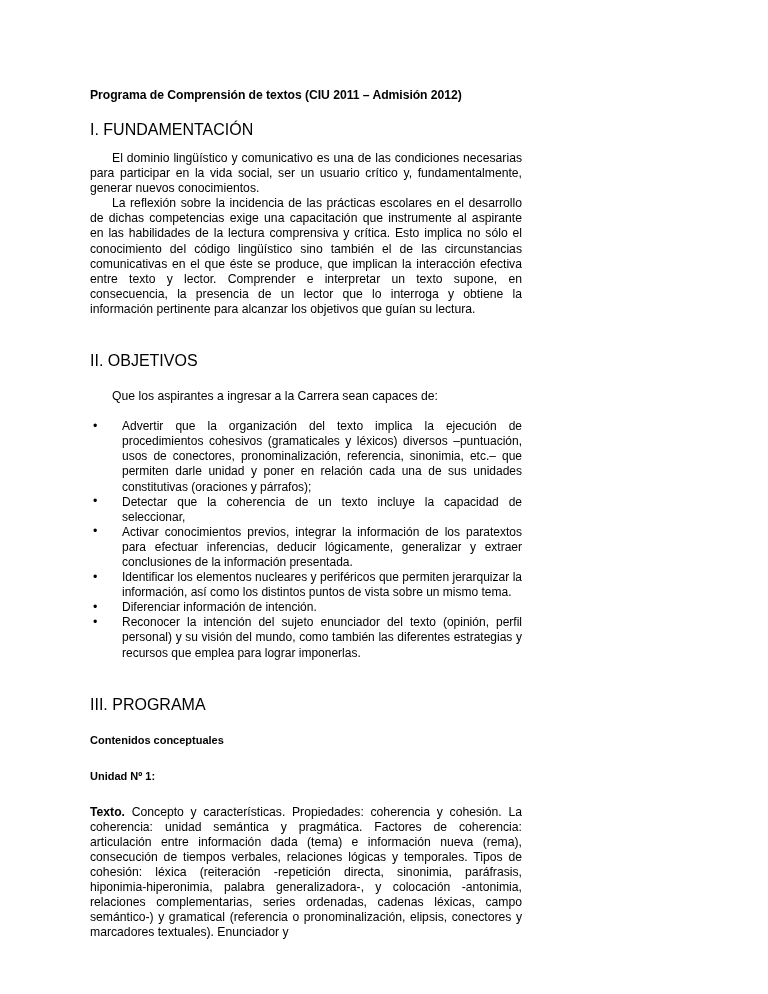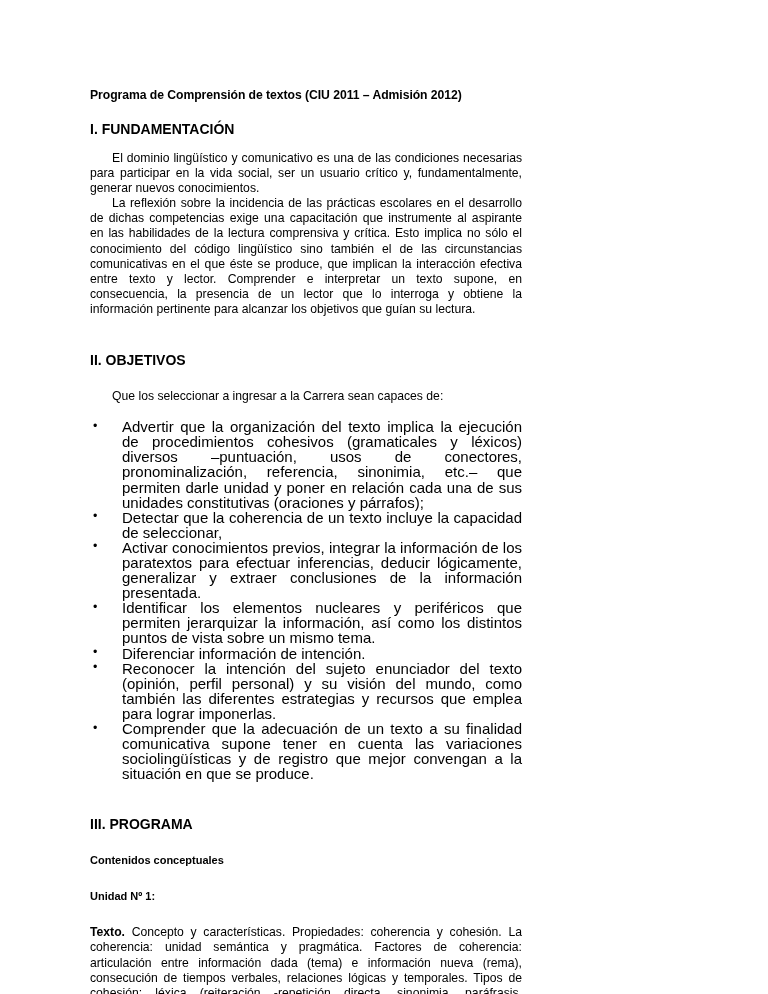--- a/index.html
+++ b/index.html
@@ -24,22 +24,22 @@
     background: #ffffff;
   }
   .doc-title {
     font-size: 12.2px;
     font-weight: bold;
     line-height: 15px;
     margin: 0 0 19px 0;
     letter-spacing: -0.05px;
   }
   .section-heading {
-    font-size: 14px;
-    font-weight: bold;
+    font-size: 16px;
+    font-weight: normal;
     line-height: 15px;
     margin: 0 0 14px 0;
   }
   .sub-heading {
     font-size: 11px;
     font-weight: bold;
     line-height: 15px;
     margin: 0 0 14px 0;
   }
   p.body-text {
@@ -63,21 +63,21 @@
   .spacer-lg { height: 36px; }
   ul.objectives {
     list-style: none;
     margin: 0;
     padding: 0;
   }
   ul.objectives > li {
     position: relative;
     padding-left: 29px;
     margin: 0 0 0 3px;
-    font-size: 15px;
+    font-size: 12px;
     line-height: 15.1px;
     text-align: justify;
     text-justify: inter-word;
   }
   ul.objectives > li::before {
     content: "\2022";
     position: absolute;
     left: 0;
     top: -0.5px;
     font-size: 12.5px;
@@ -100,32 +100,31 @@
 
 
   <p class="body-text indent-first">La reflexión sobre la incidencia de las prácticas escolares en el desarrollo de dichas competencias exige una capacitación que instrumente al aspirante en las habilidades de la lectura comprensiva y crítica. Esto implica no sólo el conocimiento del código lingüístico sino también el de las circunstancias comunicativas en el que éste se produce, que implican la interacción efectiva entre texto y lector. Comprender e interpretar un texto supone, en consecuencia, la presencia de un lector que lo interroga y obtiene la información pertinente para alcanzar los objetivos que guían su lectura.</p>
 
   <div class="spacer-lg"></div>
 
   <h2 class="section-heading">II. OBJETIVOS</h2>
 
   <div class="spacer-xs"></div>
 
-  <p class="body-text lead-line">Que los seleccionar a ingresar a la Carrera sean capaces de:</p>
+  <p class="body-text lead-line">Que los aspirantes a ingresar a la Carrera sean capaces de:</p>
 
   <div class="spacer-sm"></div>
 
   <ul class="objectives">
     <li>Advertir que la organización del texto implica la ejecución de procedimientos cohesivos (gramaticales y léxicos) diversos –puntuación, usos de conectores, pronominalización, referencia, sinonimia, etc.– que permiten darle unidad y poner en relación cada una de sus unidades constitutivas (oraciones y párrafos);</li>
     <li>Detectar que la coherencia de un texto incluye la capacidad de seleccionar,</li>
     <li>Activar conocimientos previos, integrar la información de los paratextos para efectuar inferencias, deducir lógicamente, generalizar y extraer conclusiones de la información presentada.</li>
     <li>Identificar los elementos nucleares y periféricos que permiten jerarquizar la información, así como los distintos puntos de vista sobre un mismo tema.</li>
     <li>Diferenciar información de intención.</li>
     <li>Reconocer la intención del sujeto enunciador del texto (opinión, perfil personal) y su visión del mundo, como también las diferentes estrategias y recursos que emplea para lograr imponerlas.</li>
-    <li>Comprender que la adecuación de un texto a su finalidad comunicativa supone tener en cuenta las variaciones sociolingüísticas y de registro que mejor convengan a la situación en que se produce.</li>
   </ul>
 
   <div class="spacer-lg"></div>
 
   <h2 class="section-heading">III. PROGRAMA</h2>
 
   <div class="spacer-xs"></div>
 
   <h3 class="sub-heading">Contenidos conceptuales</h3>
 

